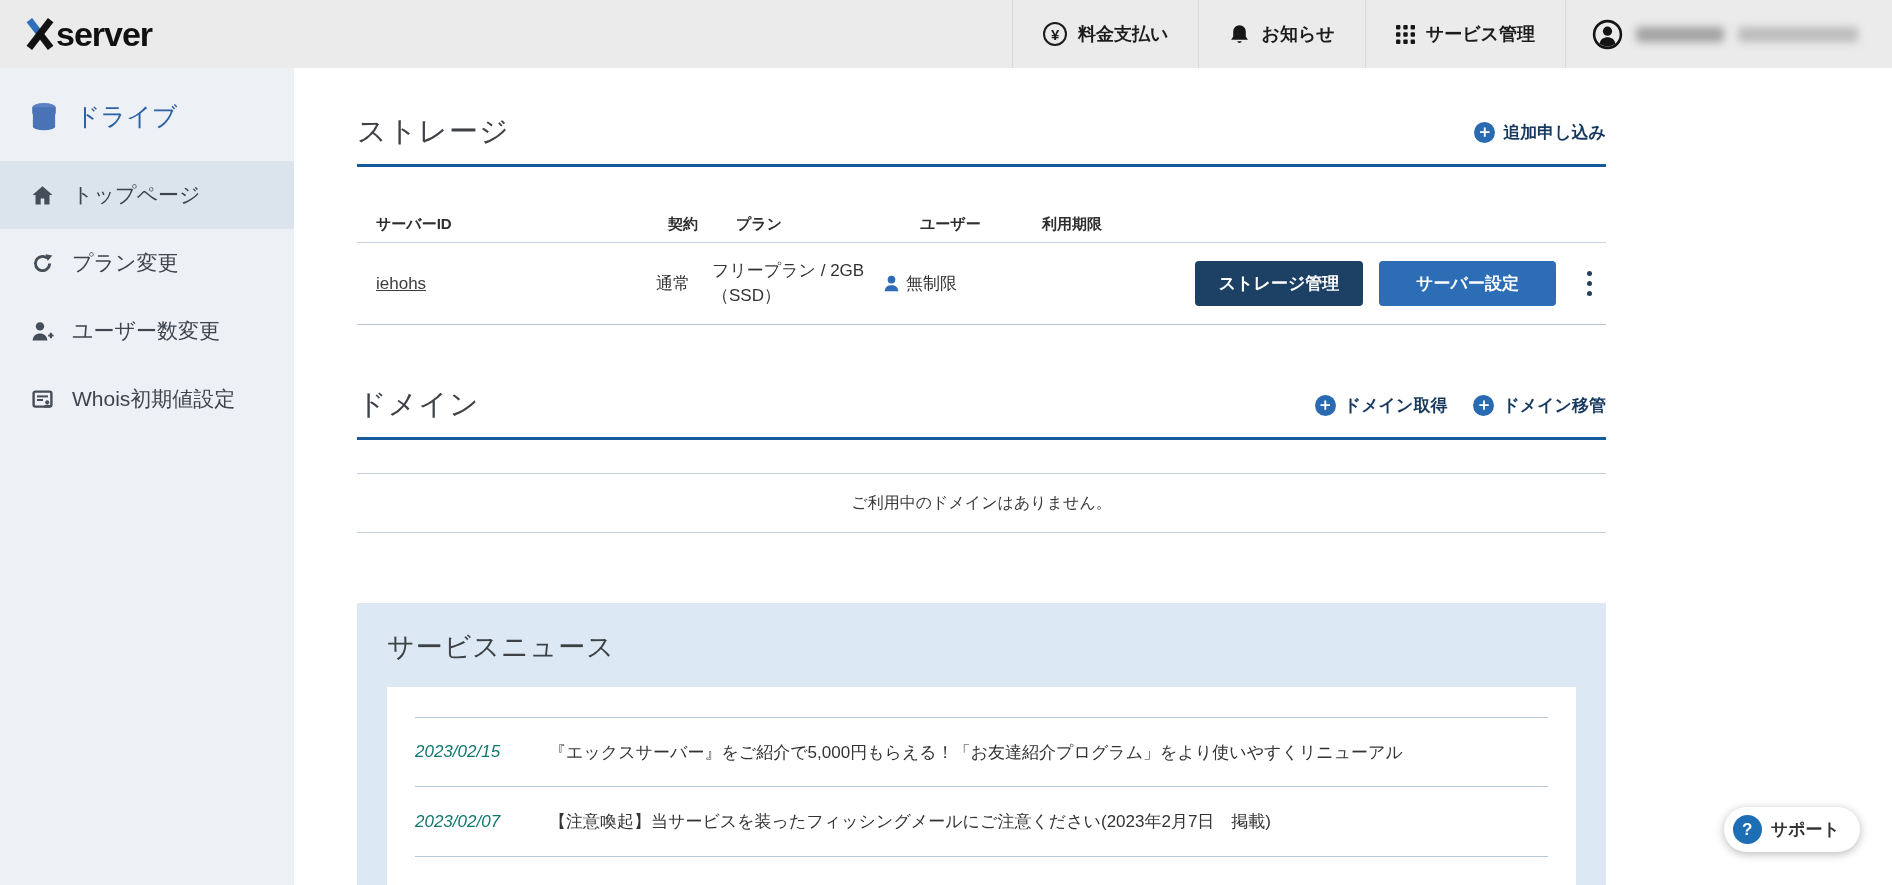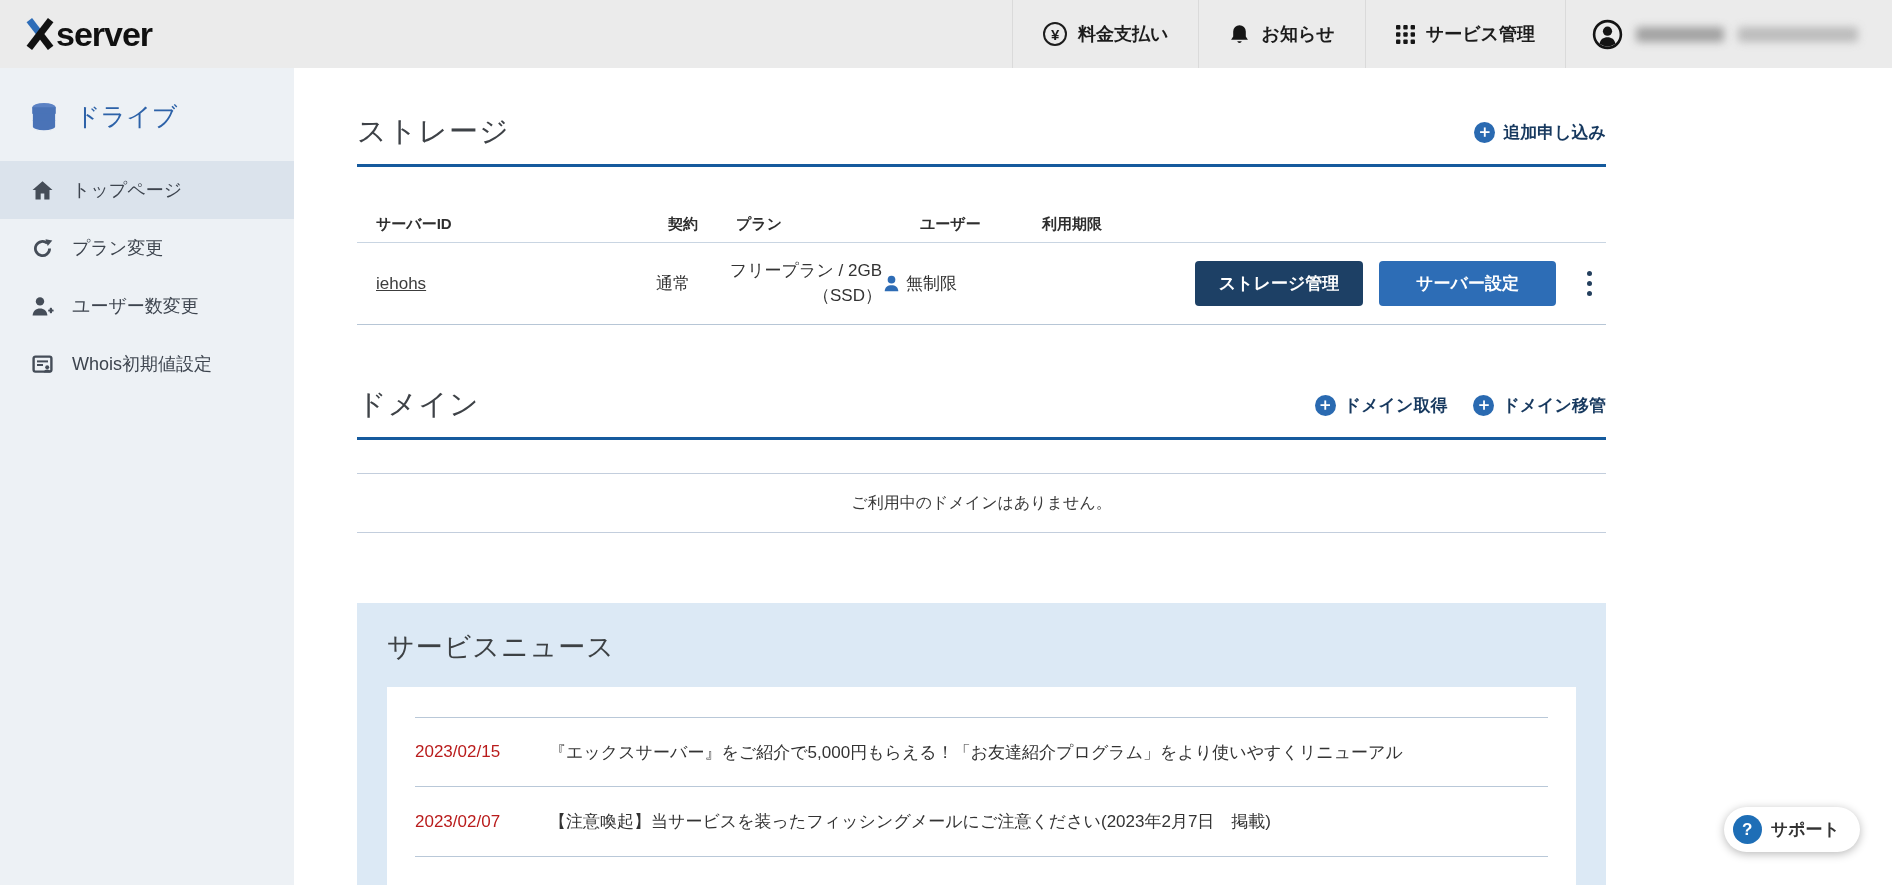--- a/index.html
+++ b/index.html
@@ -18,39 +18,39 @@
   .blur-bar { height:15px; border-radius:3px; background:#8f8f8f; filter:blur(4px); opacity:.8; }
   .bb1 { width:88px; } .bb2 { width:120px; background:#b0b0b0; }
 
   
   .shell { display:flex; height:817px; }
 
   
   .sidebar { width:294px; flex:none; background:#edf1f5; }
   .side-brand { display:flex; align-items:center; gap:17px; padding:32px 0 28px 30px; cursor:pointer; }
   .side-brand-label { font-size:25px; color:#2d62a8; font-weight:400; }
-  .side-item { display:flex; align-items:center; gap:18px; height:58px; padding-left:30px; font-size:18px; color:#3d444e; cursor:pointer; }
+  .side-item { display:flex; align-items:center; gap:18px; height:68px; padding-left:30px; font-size:21px; color:#3d444e; cursor:pointer; }
   .side-item.active { background:#dbe3ec; }
   .side-item .ico { width:24px; display:flex; justify-content:center; }
 
   
   .main { flex:1; background:#fff; padding:44px 0 0 51px; overflow:hidden;margin-left:12px; }
   .content { width:1249px; }
 
   .sec-head { display:flex; align-items:center; justify-content:space-between; padding-bottom:12px; border-bottom:3px solid #155a9d; }
   .sec-title { font-size:29px; font-weight:400; color:#3e4247; letter-spacing:1px; }
   .sec-actions { display:flex; align-items:center; gap:26px; }
   .add-link { display:flex; align-items:center; gap:8px; font-size:17px; font-weight:700; color:#17395f; cursor:pointer; white-space:nowrap; }
   .plus-ico { width:21px; height:21px; flex:none; border-radius:50%; background:#2a6ab1; color:#fff; display:flex; align-items:center; justify-content:center; font-size:17px; font-weight:700; line-height:0; }
 
   
   .tbl { margin-top:40px; }
   .tbl-head { display:flex; align-items:center; height:36px; border-bottom:1px solid #c9d5e2; padding-left:19px; font-size:15px; font-weight:700; color:#2e2e2e;gap:12px; }
   .tbl-row { display:flex; align-items:center; height:82px; border-bottom:1px solid #b7c6d6; padding-left:19px; font-size:17px; color:#333; }
-  .c1 { width:280px; } .c2 { width:56px; } .c3 { width:170px; text-align:right; }
+  .c1 { width:280px; } .c2 { width:56px; } .c3 { width:170px; text-align:left; }
   .c4 { width:112px; padding-left:2px; } .c5 { width:120px; }
   .server-link { color:#3c3c3c; text-decoration:underline; cursor:pointer; }
   .plan-cell { line-height:1.45; }
   .user-cell { display:flex; align-items:center; gap:7px; }
   .row-actions { margin-left:auto; display:flex; align-items:center; padding-right:4px; }
   .btn { height:45px; border:none; border-radius:4px; color:#fff; font-size:17px; font-weight:700; font-family:inherit; cursor:pointer; }
   .btn-dark { background:#1d4065; width:168px; }
   .btn-mid  { background:#2d6db6; width:177px; margin-left:16px; }
   .kebab { margin-left:20px; width:26px; height:45px; display:flex; flex-direction:column; align-items:center; justify-content:center; gap:5px; cursor:pointer; }
   .kebab i { width:5px; height:5px; border-radius:50%; background:#24405e; }
@@ -58,21 +58,21 @@
   
   .sec-domain { margin-top:60px; }
   .empty-box { margin-top:33px; border-top:1px solid #c3cedd; border-bottom:1px solid #c3cedd; height:60px; display:flex; align-items:center; justify-content:center; font-size:16px; color:#3a3a3a; }
 
   
   .news { margin-top:70px; background:#dce9f5; padding:26px 30px 60px; }
   .news-title { font-size:27px; font-weight:400; color:#3d4144; letter-spacing:1px; }
   .news-box { margin-top:22px; background:#fff; padding:30px 28px 0; }
   .news-row { display:flex; align-items:center; gap:34px; height:70px; border-bottom:1px solid #b9c8d8; font-size:17px; cursor:pointer; }
   .news-row:first-child { border-top:1px solid #b9c8d8; }
-  .news-date { width:100px; flex:none; color:#b91c1c; }
+  .news-date { width:100px; flex:none; color:#0f766e;font-style:italic; }
   .news-text { color:#333; white-space:nowrap; }
 
   
   .support { position:absolute; right:32px; bottom:33px; height:45px; background:#fff; border-radius:23px; box-shadow:0 2px 10px rgba(0,0,0,.28); display:flex; align-items:center; gap:9px; padding:0 20px 0 9px; cursor:pointer; }
   .q-ico { width:29px; height:29px; border-radius:50%; background:#1e6eb6; color:#fff; font-size:17px; font-weight:700; display:flex; align-items:center; justify-content:center; }
   .support-label { font-size:17px; font-weight:700; color:#333; }
 </style>
 </head>
 <body>
 

